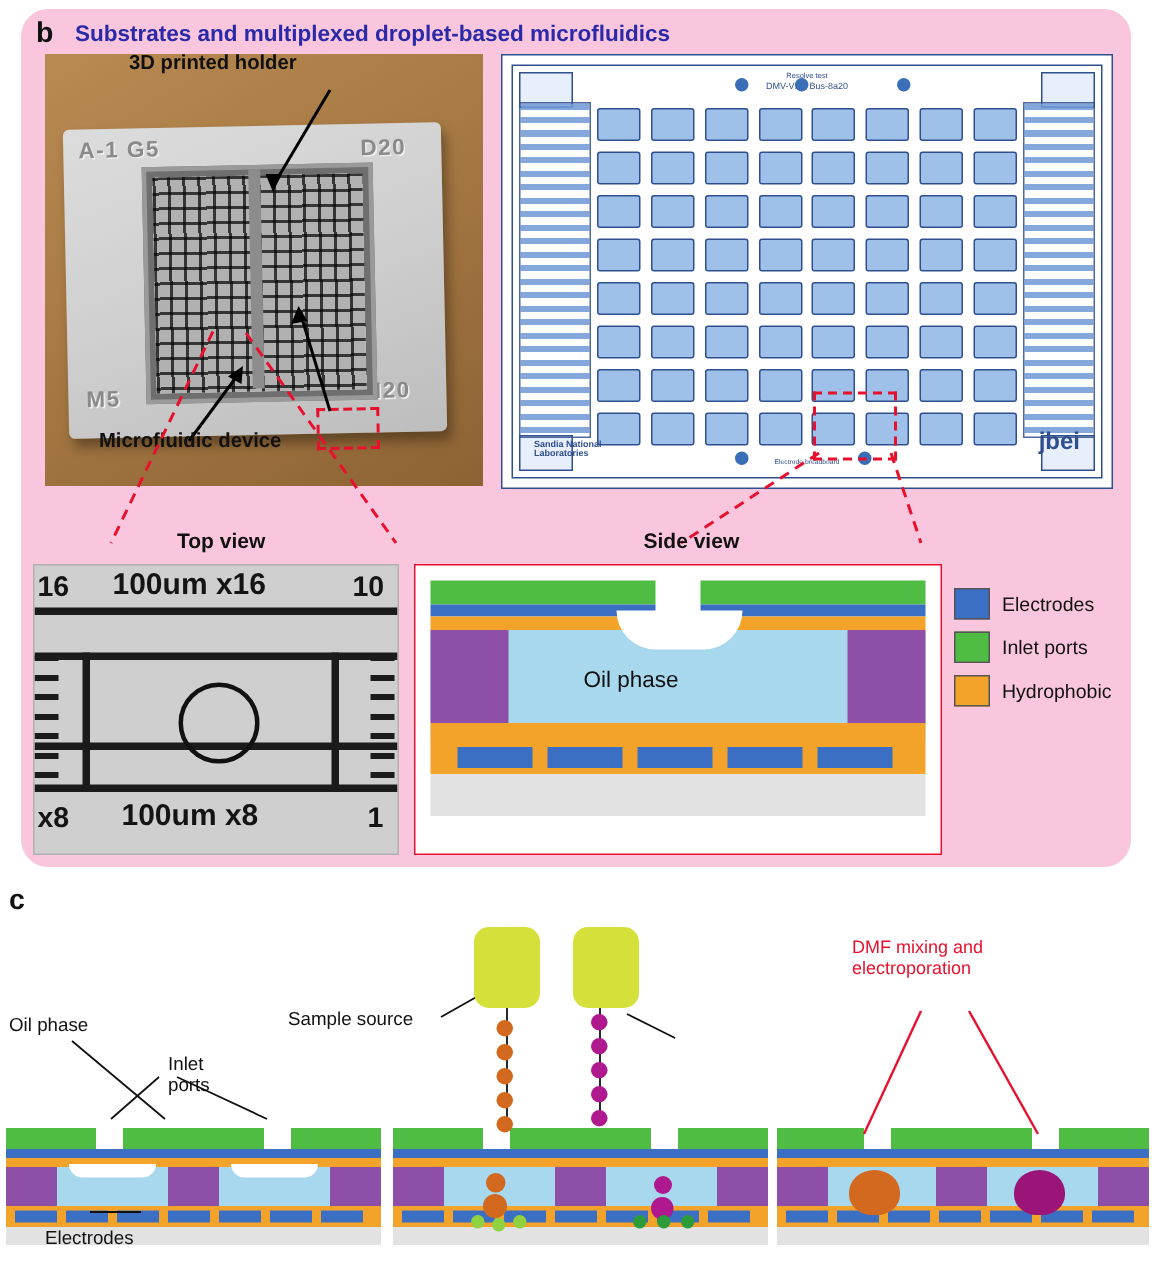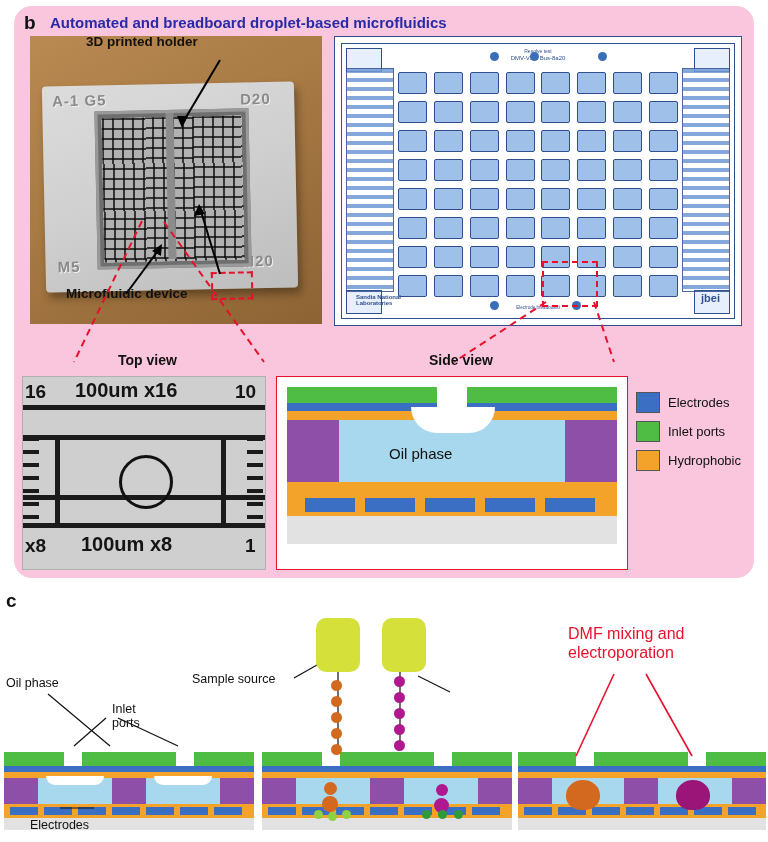--- a/index.html
+++ b/index.html
@@ -331,21 +331,21 @@
   }
   .st-rect { position: absolute; }
 
   .c-label {
     position: absolute;
     font-size: 12.5px;
     color: #111;
   }
   .c-label-red {
     position: absolute;
-    font-size: 16px;
+    font-size: 12px;
     color: #e8112d;
   }
 
   .droplet {
     position: absolute;
     border-radius: 50%;
   }
   .sample-src {
     position: absolute;
     width: 44px;
@@ -354,21 +354,21 @@
     border-radius: 10px;
   }
 </style>
 </head>
 <body>
 
 <div class="page">
 
   <div class="panel-b">
     <div class="panel-b-letter">b</div>
-    <div class="panel-b-title">Automated and breadboard droplet-based microfluidics</div>
+    <div class="panel-b-title">Substrates and multiplexed droplet-based microfluidics</div>
 
     <div class="photo-holder">
       <div class="holder-body">
         <div class="holder-text" style="left:10px; top:6px;">A-1 G5</div>
         <div class="holder-text" style="left:198px; top:8px;">D20</div>
         <div class="holder-text" style="left:12px; top:172px;">M5</div>
         <div class="holder-text" style="left:196px; top:170px;">M20</div>
         <div class="holder-window">
           <div class="holder-grid"></div>
           <div class="holder-slot" style="left:68px; top:0px; width:8px; height:146px;"></div>
@@ -484,21 +484,21 @@
               <div class="chip-cell"></div>
               <div class="chip-cell"></div>
               <div class="chip-cell"></div>
               <div class="chip-cell"></div>
               <div class="chip-cell"></div>
               <div class="chip-cell"></div>
           </div>
         </div>
 
         <div class="chip-logo" style="left:14px; bottom:12px; font-size:6px; max-width:60px;">Sandia National Laboratories</div>
-        <div class="chip-logo" style="right:14px; bottom:14px; font-size:11px;">jbei</div>
+        <div class="chip-logo" style="right:14px; bottom:14px; font-size:16px;">jbei</div>
         <div class="chip-footer-note">Electrode breadboard</div>
       </div>
       <div class="red-dash-chip"></div>
     </div>
 
     <svg style="position:absolute; left:0; top:0; width:740px; height:572px; pointer-events:none;">
       <line x1="128" y1="215" x2="60" y2="356" stroke="#e8112d" stroke-width="2" stroke-dasharray="7,5"></line>
       <line x1="150" y1="216" x2="250" y2="356" stroke="#e8112d" stroke-width="2" stroke-dasharray="7,5"></line>
       <line x1="532" y1="296" x2="440" y2="356" stroke="#e8112d" stroke-width="2" stroke-dasharray="7,5"></line>
       <line x1="580" y1="296" x2="600" y2="356" stroke="#e8112d" stroke-width="2" stroke-dasharray="7,5"></line>

